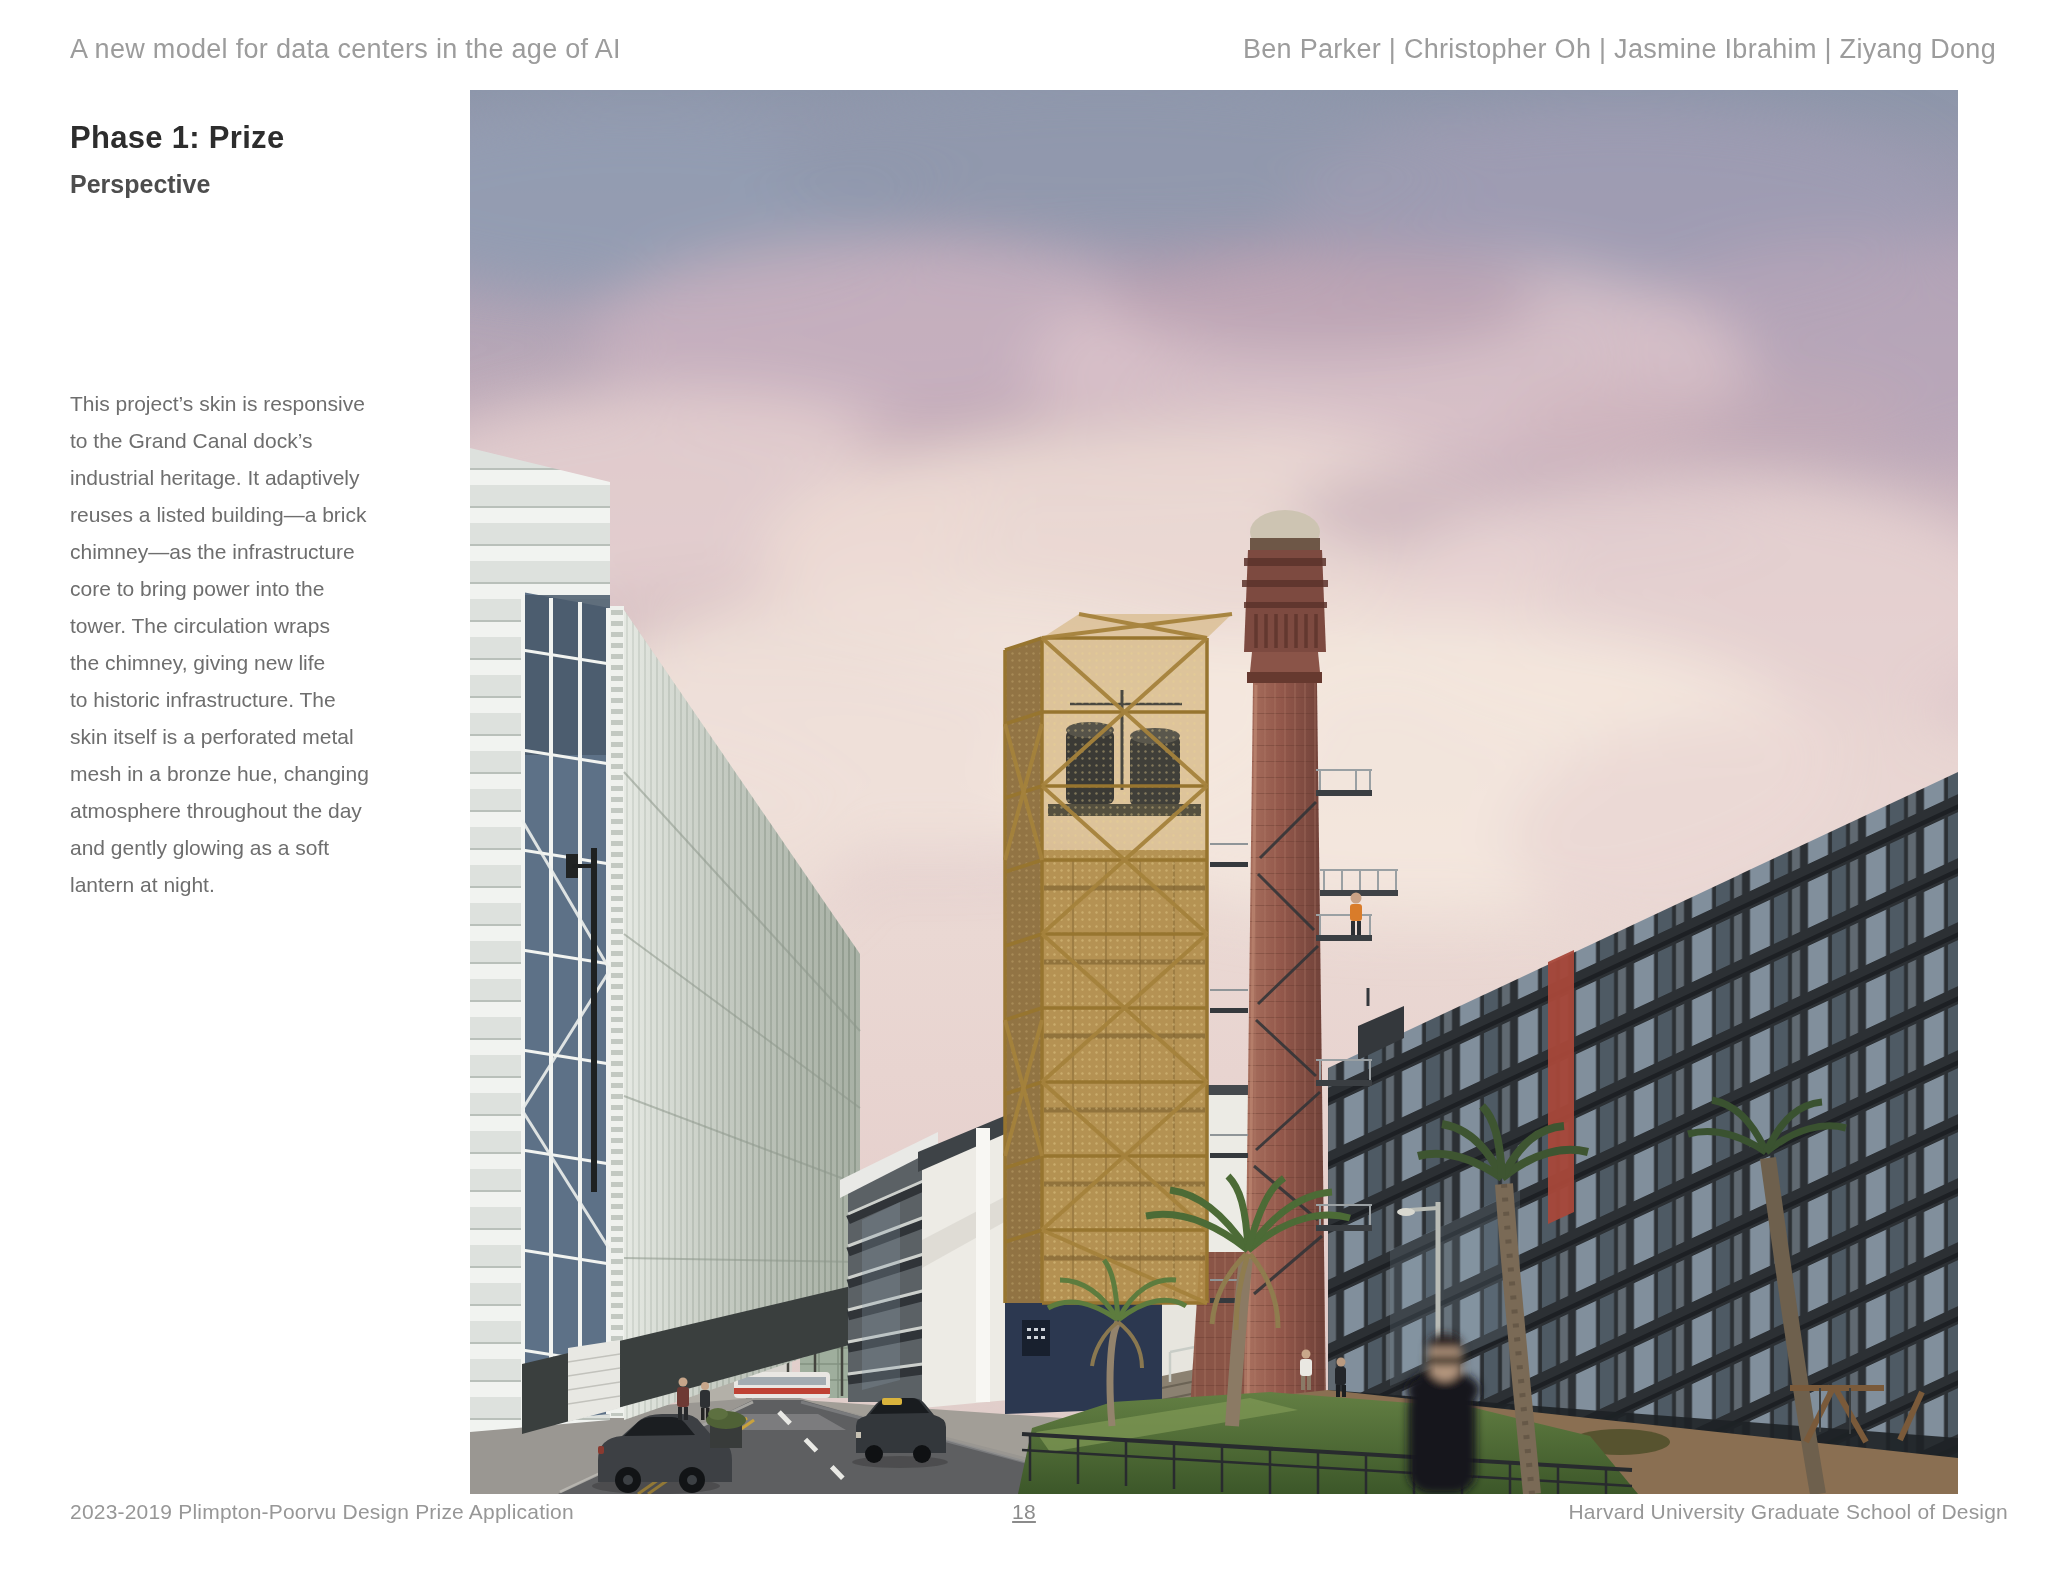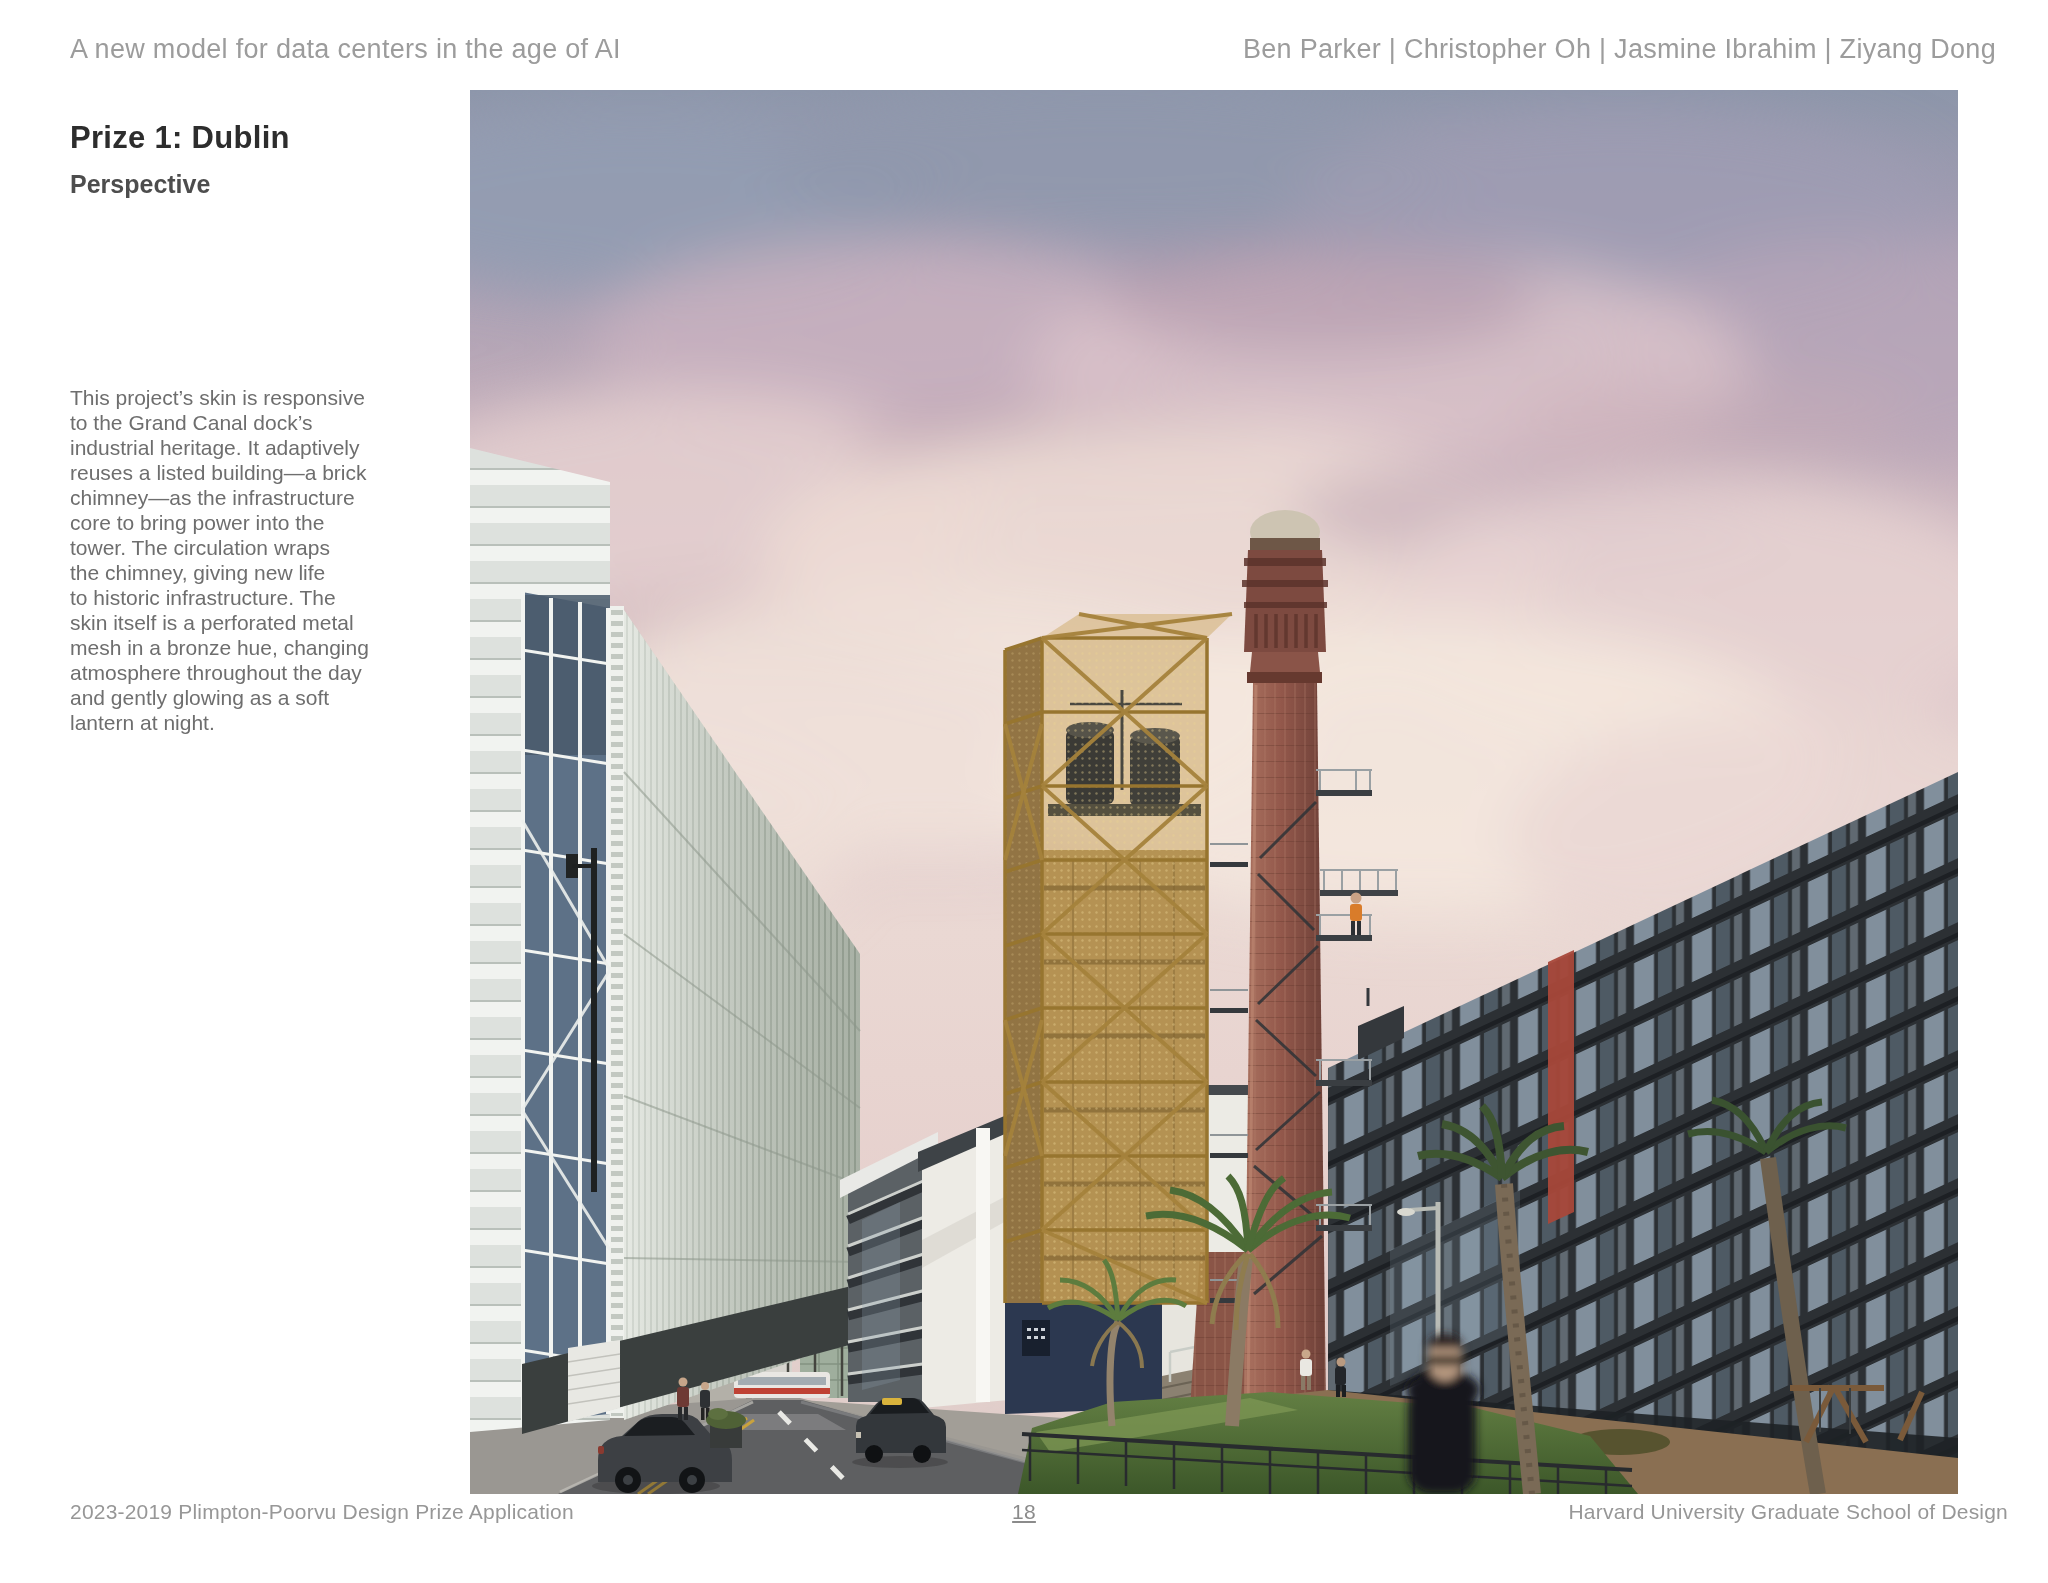--- a/index.html
+++ b/index.html
@@ -7,41 +7,41 @@
     width:2048px;height:1583px;position:relative;background:#ffffff;
     font-family:"Liberation Sans", sans-serif;overflow:hidden;
   }
   .hdr{position:absolute;top:34px;font-size:27px;color:#9c9c9c;letter-spacing:.3px;}
   .hdr-left{left:70px;}
   .hdr-right{right:52px;}
   .section-title{position:absolute;left:70px;top:120px;font-size:31px;font-weight:700;color:#2d2d2d;letter-spacing:.3px;}
   .section-subtitle{position:absolute;left:70px;top:170px;font-size:25px;color:#4d4d4d;}
   .body-text{
     position:absolute;left:70px;top:385px;width:330px;
-    font-size:21px;line-height:25px;color:#6e6e6e;white-space:pre-line;
+    font-size:21px;line-height:37px;color:#6e6e6e;white-space:pre-line;
   }
   .figure{
     position:absolute;left:470px;top:90px;width:1488px;height:1404px;overflow:hidden;
   }
   .figure svg{display:block;width:100%;height:100%;}
   .ftr{position:absolute;top:1500px;font-size:21px;color:#979797;letter-spacing:.2px;}
   .ftr-left{left:70px;}
   .ftr-center{left:50%;transform:translateX(-50%);color:#8b8b8b;text-decoration:underline;}
   .ftr-right{right:40px;}
 </style>
 </head>
 <body>
 
 <header>
   <div class="hdr hdr-left">A new model for data centers in the age of AI</div>
   <div class="hdr hdr-right">Ben Parker | Christopher Oh | Jasmine Ibrahim | Ziyang Dong</div>
 </header>
 
 <aside>
-  <h1 class="section-title" style="margin:0">Prize 1: Dublin</h1>
+  <h1 class="section-title" style="margin:0">Phase 1: Prize</h1>
   <h2 class="section-subtitle" style="margin:0;font-weight:700">Perspective</h2>
   <p class="body-text" style="margin:0">This project’s skin is responsive
 to the Grand Canal dock’s
 industrial heritage. It adaptively
 reuses a listed building—a brick
 chimney—as the infrastructure
 core to bring power into the
 tower. The circulation wraps
 the chimney, giving new life
 to historic infrastructure. The

